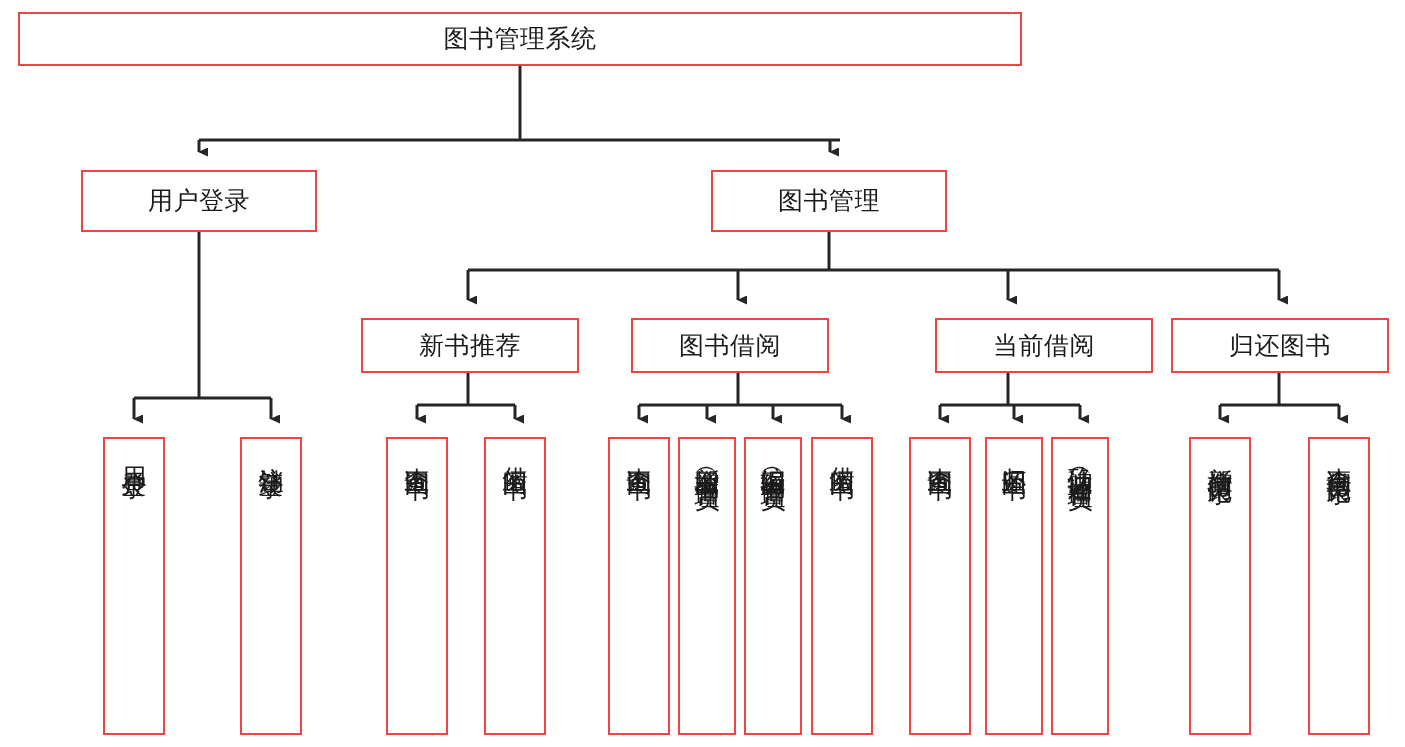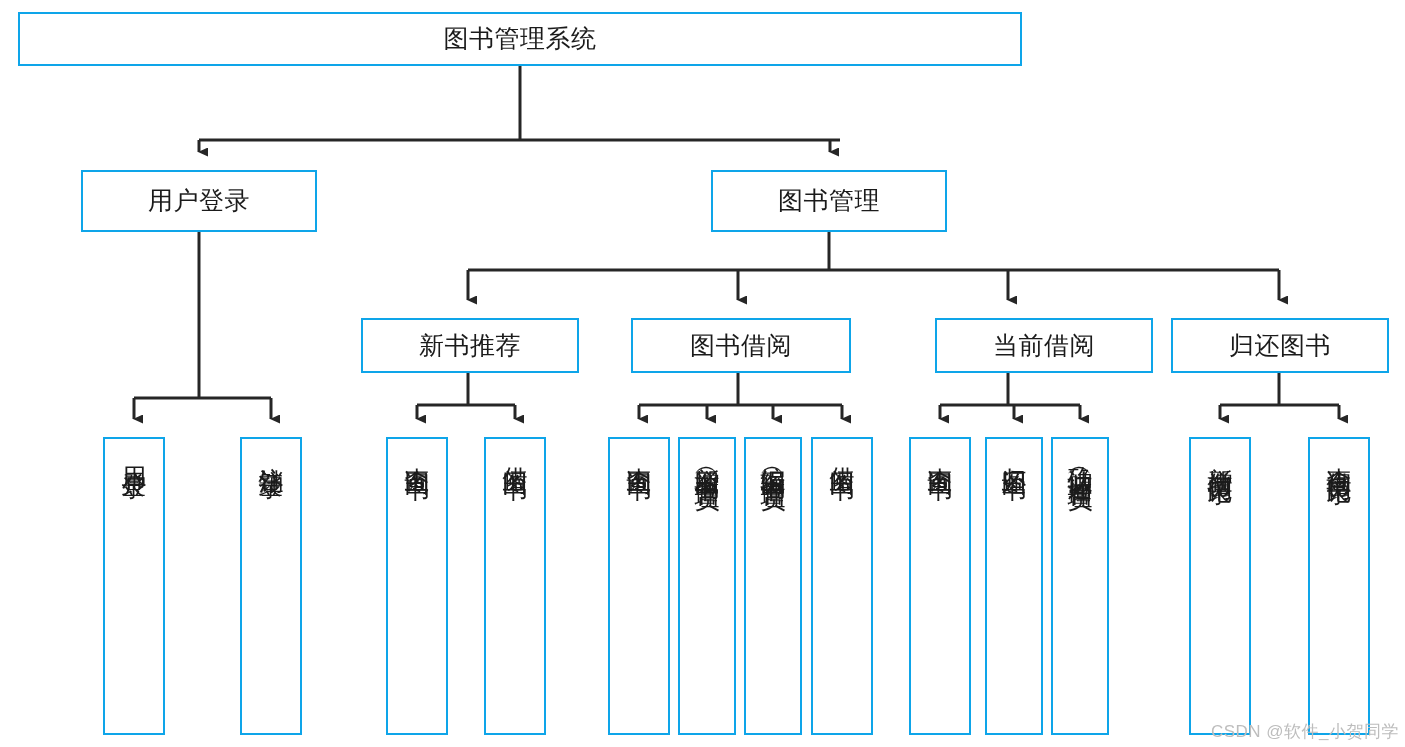--- a/index.html
+++ b/index.html
@@ -22,21 +22,21 @@
   svg#wires {
     position: absolute;
     left: 0;
     top: 0;
     width: 1405px;
     height: 747px;
   }
   .node {
     position: absolute;
     box-sizing: border-box;
-    border: 2px solid #0ea5e9;
+    border: 2px solid #ef4444;
     background: #ffffff;
     color: #1b1b1b;
     display: flex;
     align-items: center;
     justify-content: center;
     z-index: 3;
   }
   .node .lbl {
     display: block;
     text-align: center;
@@ -138,21 +138,21 @@
   <div class="node horiz" style="left:81px; top:170px; width:236px; height:62px;">
     <span class="lbl">用户登录</span>
   </div>
   <div class="node horiz" style="left:361px; top:318px; width:218px; height:55px;">
     <span class="lbl">新书推荐</span>
   </div>
 
   <div class="node horiz" style="left:711px; top:170px; width:236px; height:62px;">
     <span class="lbl">图书管理</span>
   </div>
-  <div class="node horiz" style="left:631px; top:318px; width:220px; height:55px;">
+  <div class="node horiz" style="left:631px; top:318px; width:198px; height:55px;">
     <span class="lbl">图书借阅</span>
   </div>
   <div class="node horiz" style="left:935px; top:318px; width:218px; height:55px;">
     <span class="lbl">当前借阅</span>
   </div>
   <div class="node horiz" style="left:1171px; top:318px; width:218px; height:55px;">
     <span class="lbl">归还图书</span>
   </div>
 
   <div class="node vert" style="left:103px; top:437px; width:62px; height:298px;">
@@ -192,14 +192,13 @@
     <span class="lbl">确认归还（管理员）</span>
   </div>
 
   <div class="node vert" style="left:1189px; top:437px; width:62px; height:298px;">
     <span class="lbl">新增借阅记录</span>
   </div>
   <div class="node vert" style="left:1308px; top:437px; width:62px; height:298px;">
     <span class="lbl">查询借阅记录</span>
   </div>
 
-  <div id="watermark">CSDN @软件_小贺同学</div>
 </div>
 
 </body></html>

